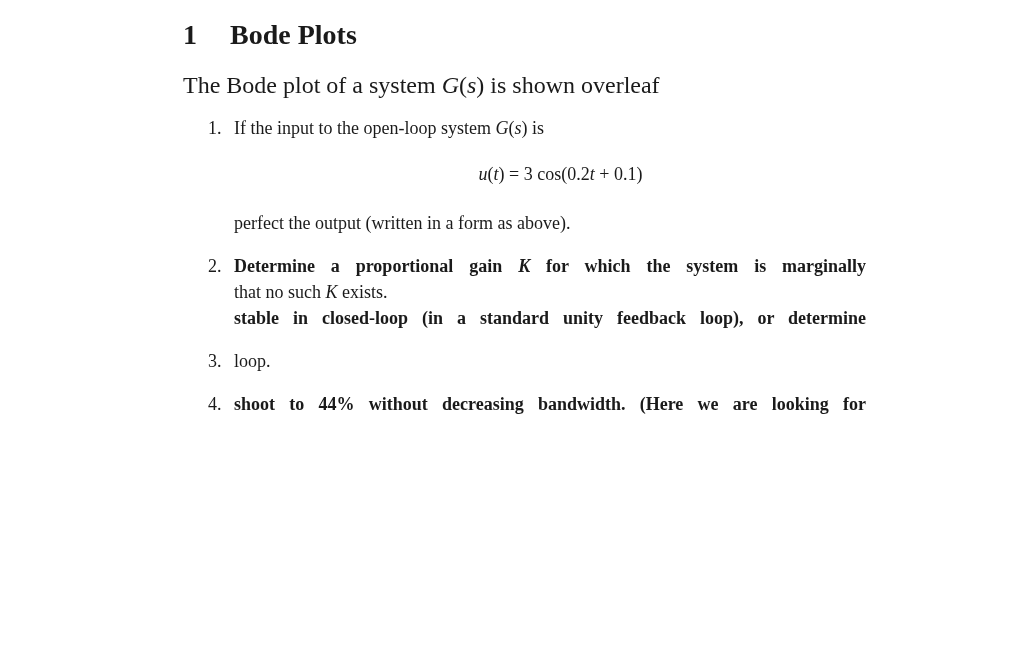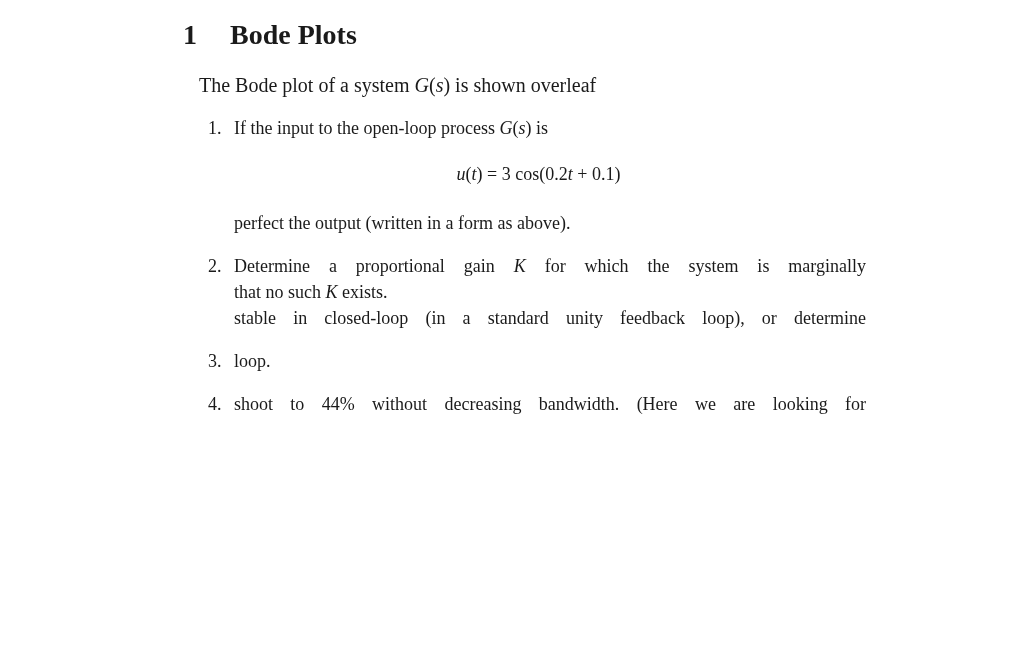--- a/index.html
+++ b/index.html
@@ -12,39 +12,39 @@
   }
   .page { position: relative; width: 1024px; height: 669px; background: #ffffff; }
   .content { position: absolute; left: 183px; top: 0; width: 683px; padding-top: 19px; }
 
   .section-heading {
     margin: 0; padding: 0;
     display: flex; gap: 33px;
     font-size: 28px; line-height: 32px; font-weight: bold;
   }
 
-  .intro { margin: 21px 0 0 16px; font-size: 20px; line-height: 26px; }
+  .intro { margin: 21px 0 0 0; font-size: 24px; line-height: 26px; }
 
   .items { list-style: none; margin: 0; padding: 0; }
   .item { margin-top: 17px; }
   .row { display: flex; }
   .num {
     flex: 0 0 51px; padding-left: 25px;
     font-size: 18px; line-height: 26px;
   }
   .body { flex: 1 1 auto; min-width: 0; }
   .line { font-size: 18px; line-height: 26px; }
-  .just { text-align: justify; text-align-last: justify; }
+  .just { text-align: justify; text-align-last: justify; font-weight: bold; }
   .left { text-align: left; }
 
   .equation {
     font-size: 18px; line-height: 30px;
     margin: 18px 0 21px 0;
     text-align: center;
-    position: relative; left: 14px;
+    position: relative; left: 36px;
   }
 
   .mi { font-style: italic; }
 </style>
 </head>
 <body>
 
 <div class="page">
   <div class="content">
 
@@ -54,21 +54,21 @@
     </h1>
 
     <p class="intro"><span>The Bode plot of a system </span><span class="mi">G</span><span>(</span><span class="mi">s</span><span>) is shown overleaf</span></p>
 
     <ol class="items">
 
       <li class="item">
         <div class="row">
           <span class="num">1.</span>
           <div class="body">
-            <div class="line left"><span>If the input to the open-loop process </span><span class="mi">G</span><span>(</span><span class="mi">s</span><span>) is</span></div>
+            <div class="line left"><span>If the input to the open-loop system </span><span class="mi">G</span><span>(</span><span class="mi">s</span><span>) is</span></div>
           </div>
         </div>
         <div class="equation"><span class="mi">u</span><span>(</span><span class="mi">t</span><span>) = 3 cos(0.2</span><span class="mi">t</span><span> + 0.1)</span></div>
         <div class="row">
           <span class="num"></span>
           <div class="body">
             <div class="line left"><span>perfect the output (written in a form as above).</span></div>
           </div>
         </div>
       </li>

